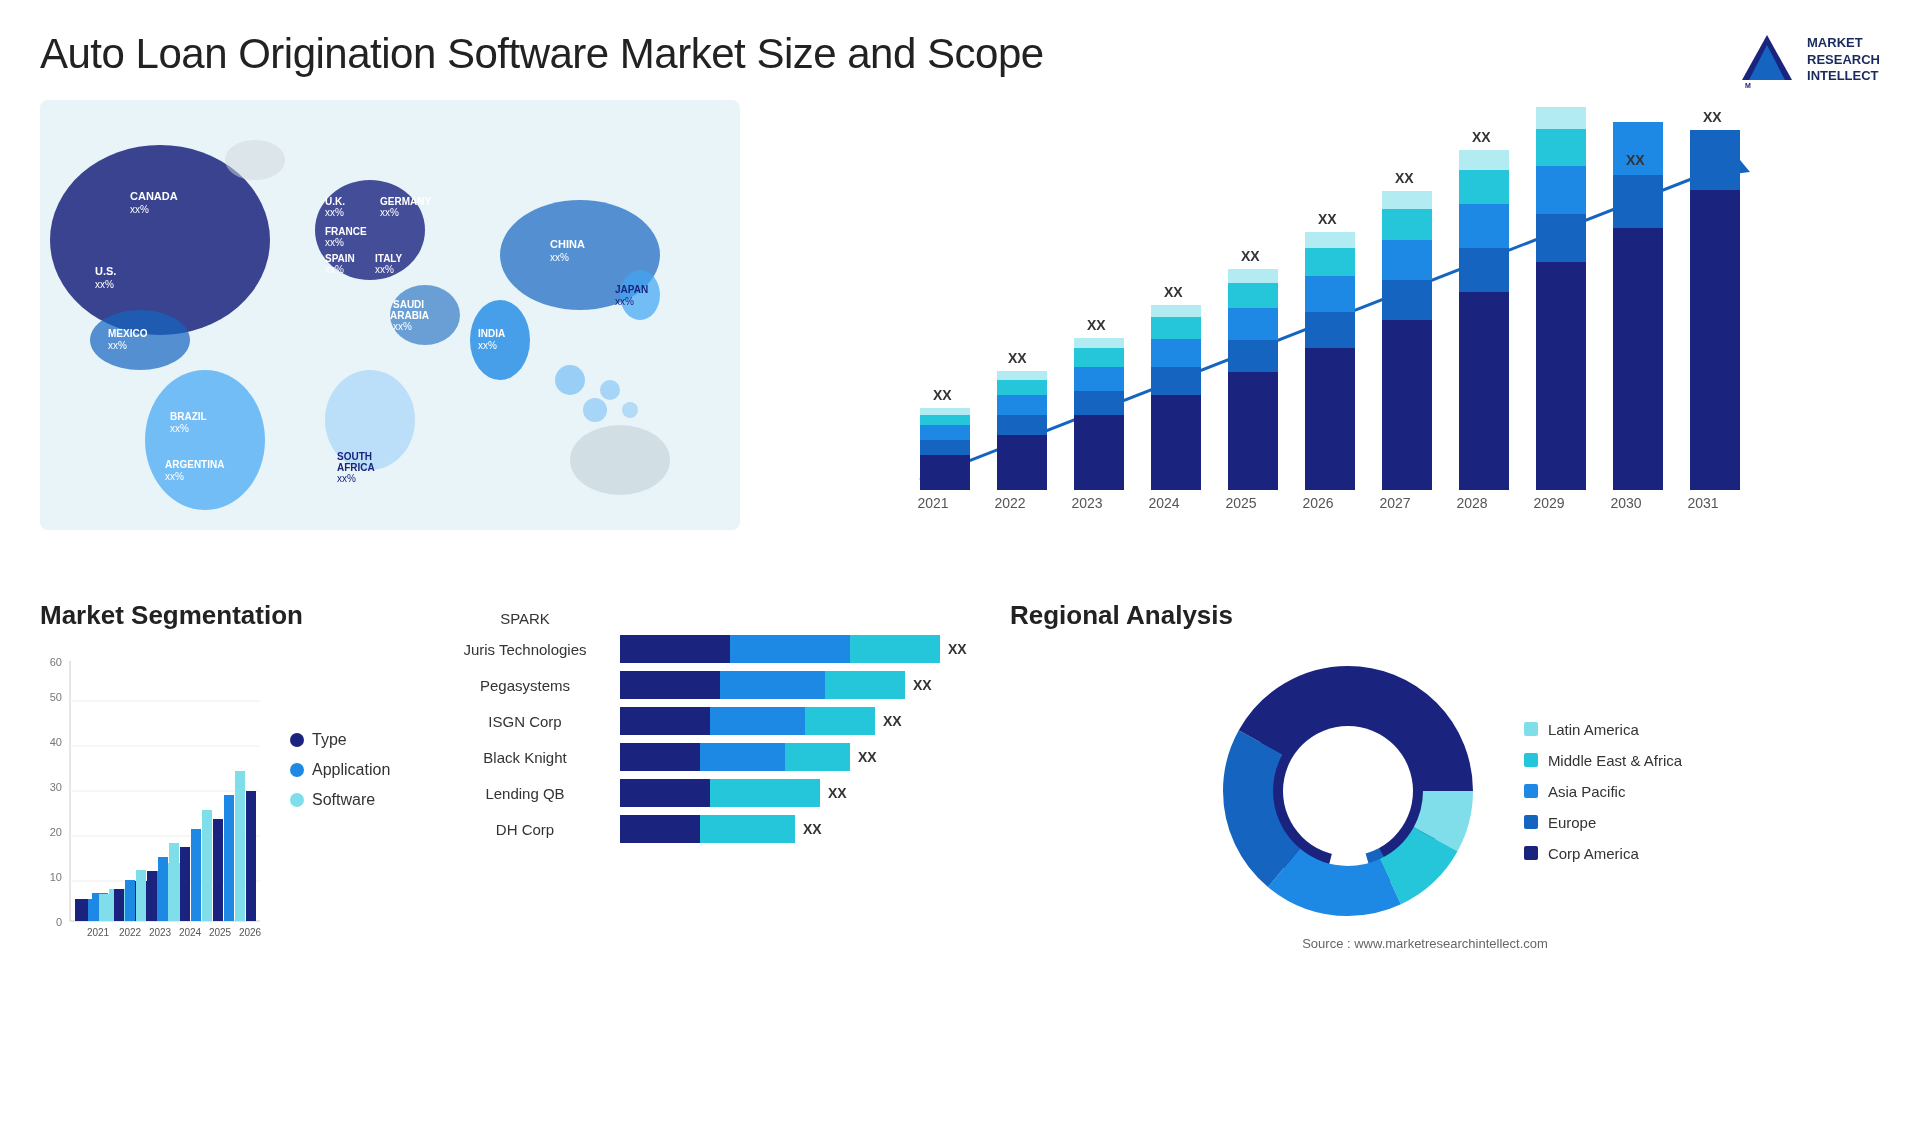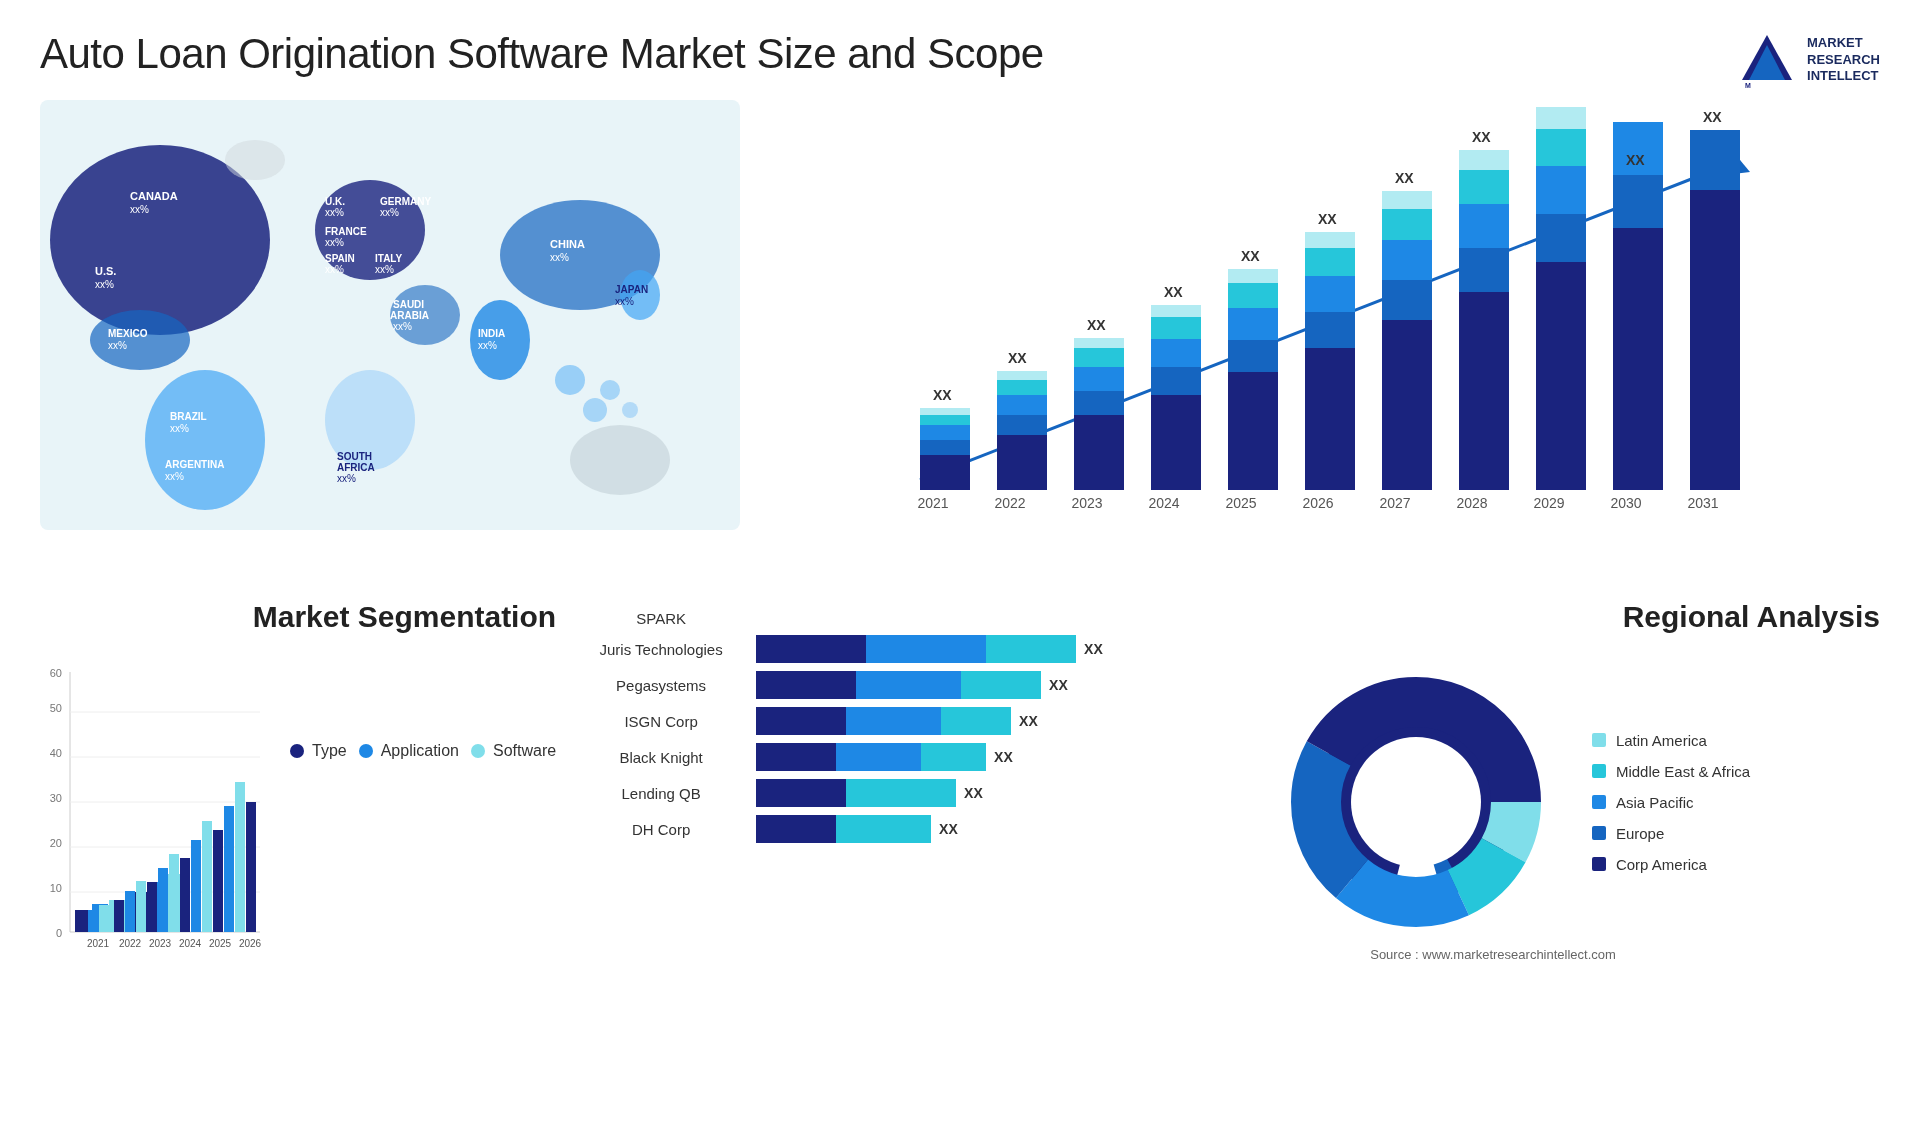--- a/index.html
+++ b/index.html
@@ -69,25 +69,25 @@
       flex: 0 0 380px;
     }
     .key-players-section {
       flex: 0 0 550px;
     }
     .regional-section {
       flex: 1;
     }
 
     .section-title {
-      font-size: 30px;
+      font-size: 26px;
       font-weight: 700;
       color: #222;
-      margin-bottom: 28px;
-      text-align: right;
+      margin-bottom: 20px;
+      text-align: left;
     }
 
     
     .map-svg {
       width: 100%;
       height: 430px;
     }
 
     
     .bar-chart-svg {
@@ -100,21 +100,21 @@
       display: flex;
       gap: 20px;
       align-items: flex-start;
     }
     .seg-chart-svg {
       width: 230px;
       height: 320px;
     }
     .seg-legend {
       display: flex;
-      flex-direction: row;
+      flex-direction: column;
       gap: 12px;
       padding-top: 80px;
     }
     .legend-item {
       display: flex;
       align-items: center;
       gap: 8px;
       font-size: 16px;
       color: #333;
     }

